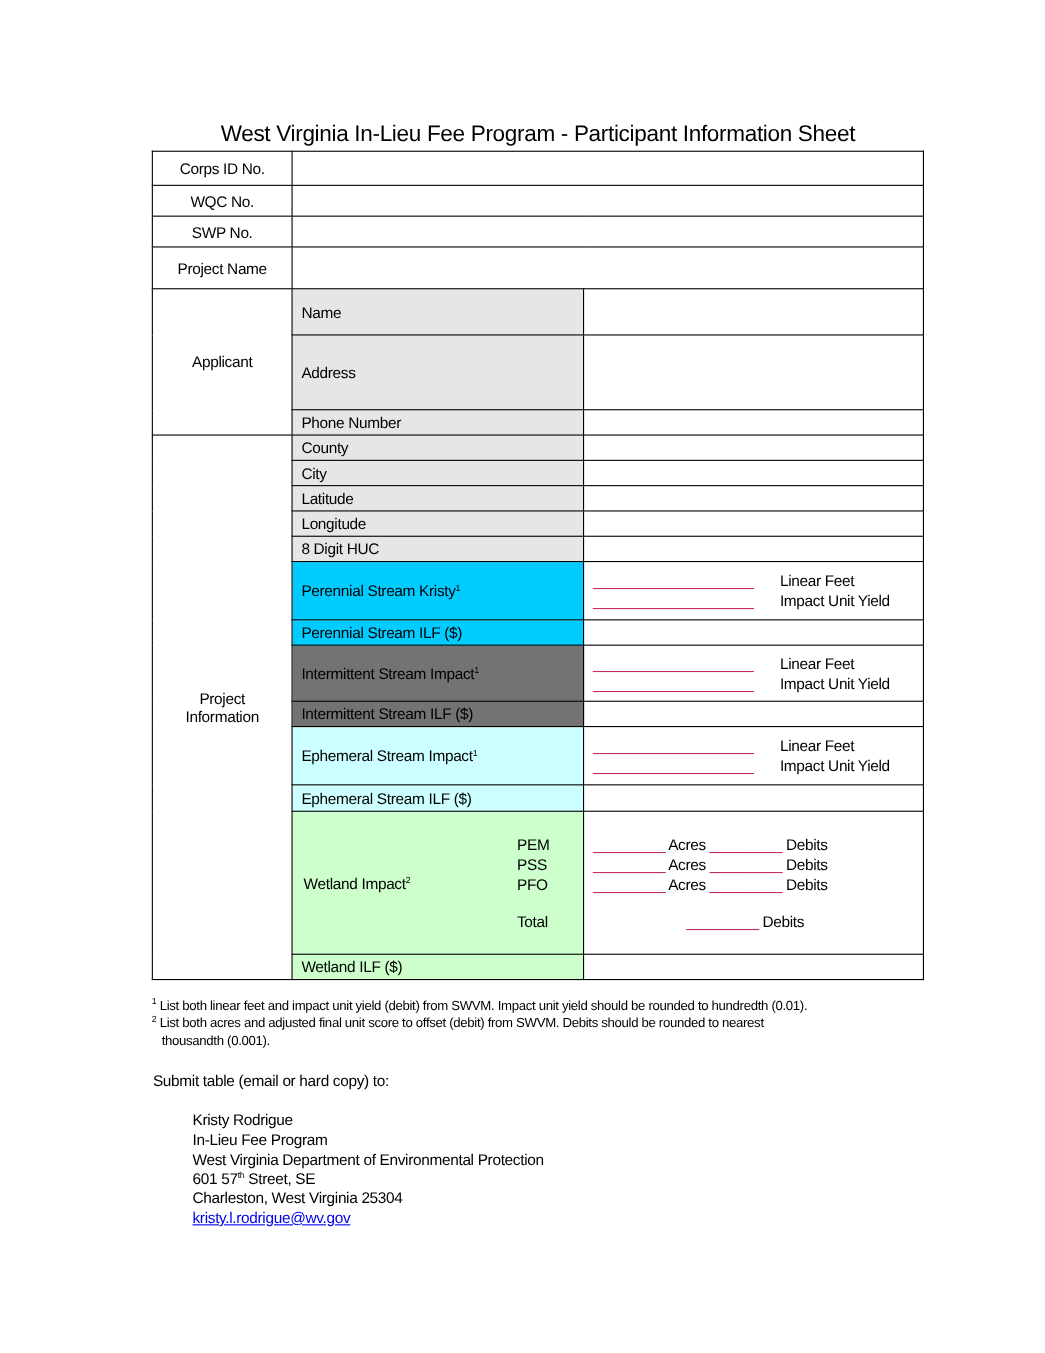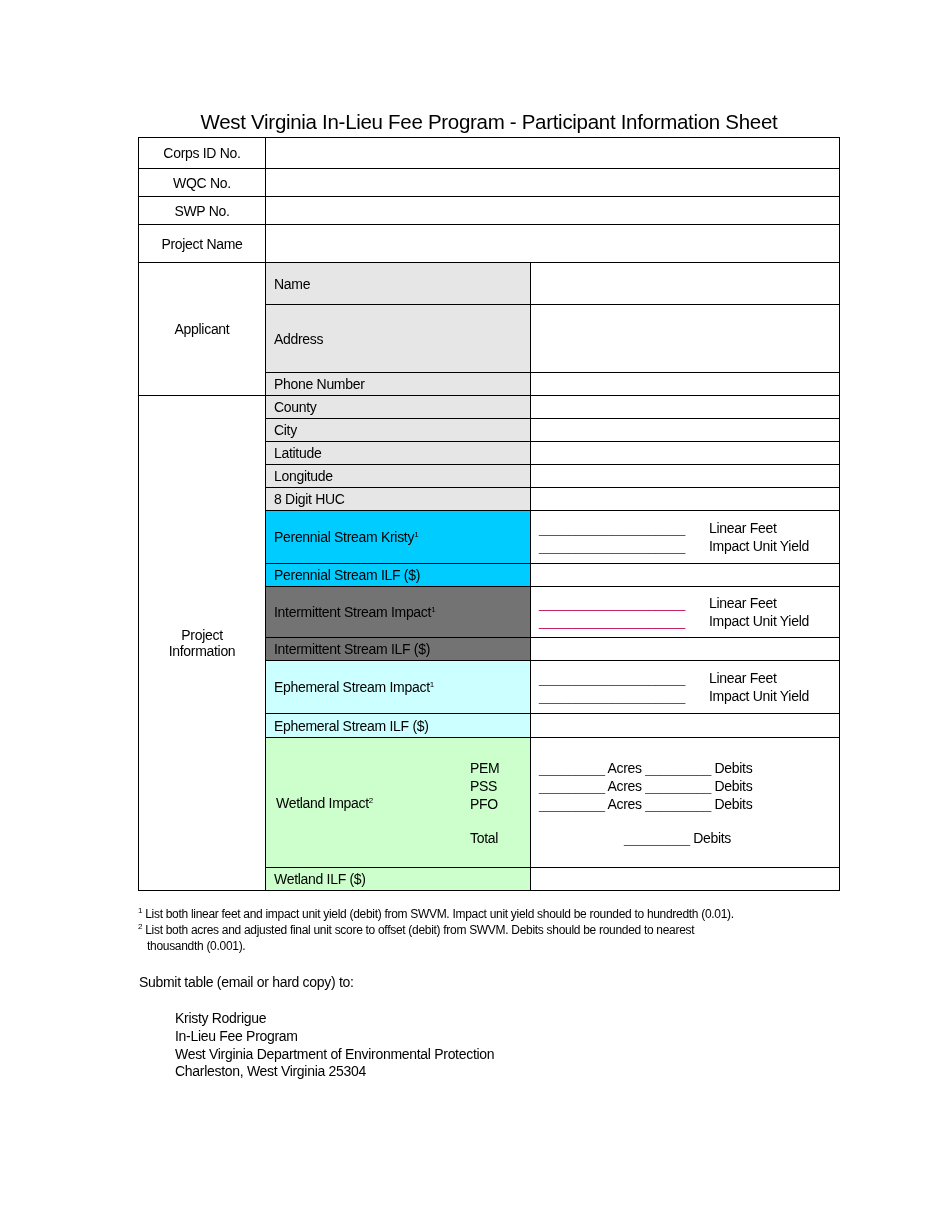--- a/index.html
+++ b/index.html
@@ -222,14 +222,16 @@
   <div><sup>2</sup> <span>List both acres and adjusted final unit score to offset (debit) from SWVM. Debits should be rounded to nearest</span></div>
   <div class="indent">thousandth (0.001).</div>
 </div>
 
 <div class="submit">Submit table (email or hard copy) to:</div>
 
 <div class="contact">
   <div>Kristy Rodrigue</div>
   <div>In-Lieu Fee Program</div>
   <div>West Virginia Department of Environmental Protection</div>
+  <div><span>601 57</span><sup>th</sup><span> Street, SE</span></div>
   <div>Charleston, West Virginia 25304</div>
+  <div><a href="#">kristy.l.rodrigue@wv.gov</a></div>
 </div>
 
 </body></html>

